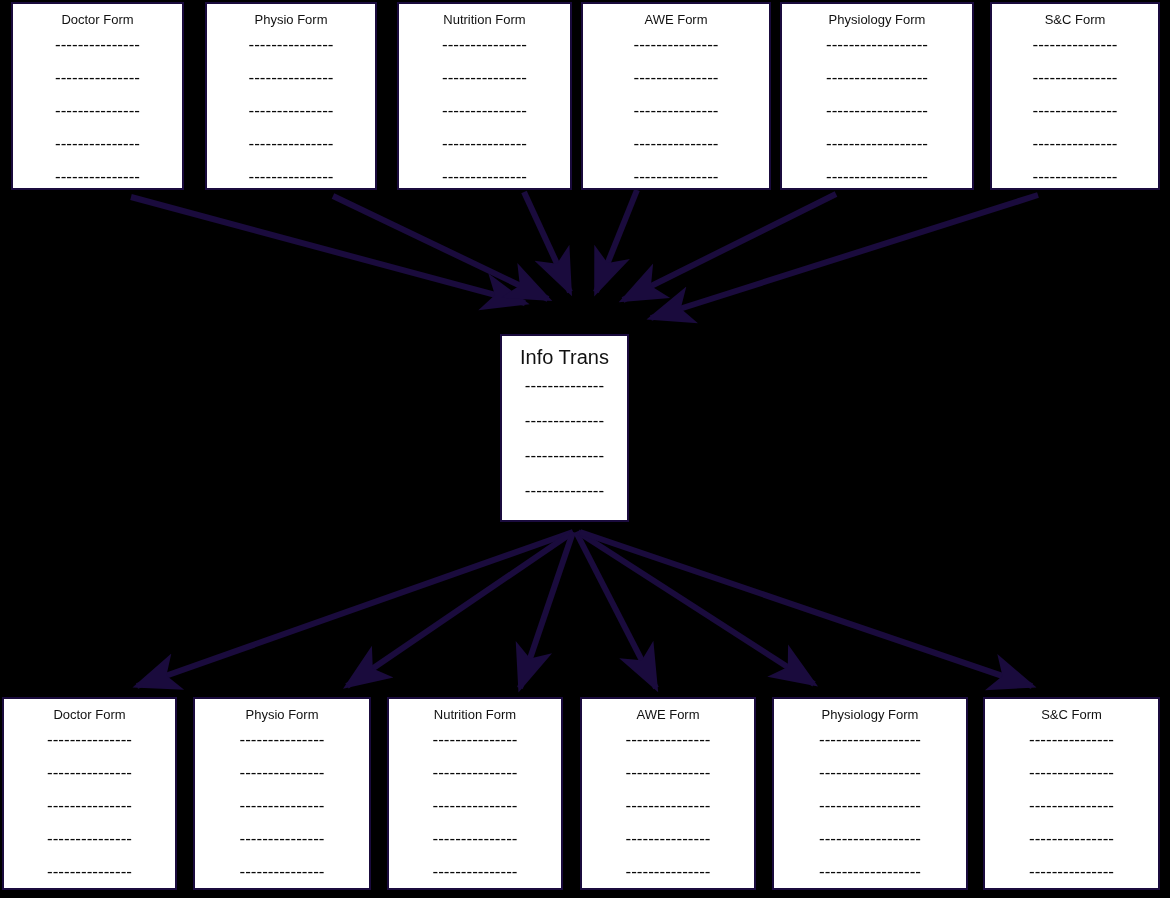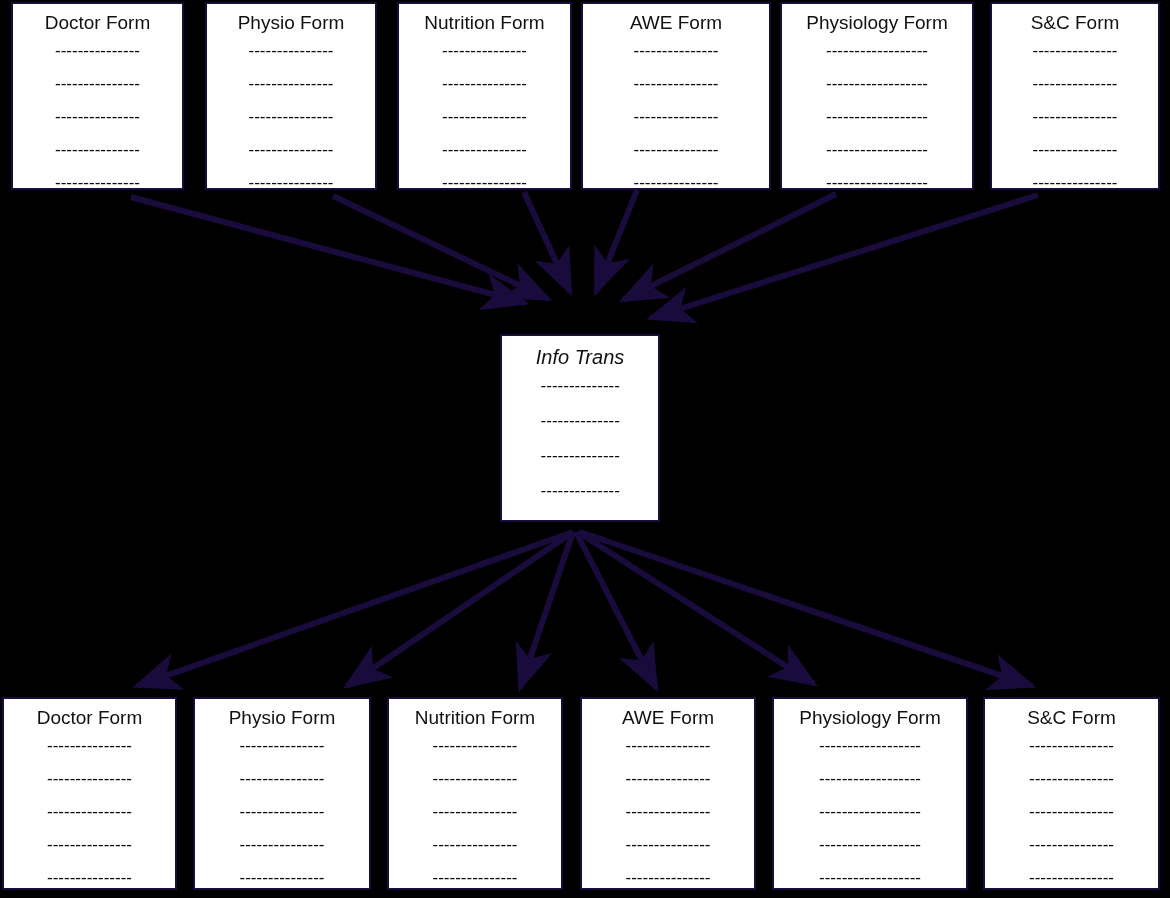--- a/index.html
+++ b/index.html
@@ -32,21 +32,21 @@
     background: #ffffff;
     border: 2px solid #1a0b3d;
     box-sizing: border-box;
     z-index: 3;
     display: flex;
     flex-direction: column;
     align-items: center;
     overflow: hidden;
   }
   .card-title {
-    font-size: 19px;
+    font-size: 13px;
     color: #111111;
     text-align: center;
     white-space: nowrap;
     line-height: 1;
     margin-top: 9px;
     margin-bottom: 2px;
   }
   .card-lines {
     width: 100%;
     flex: 1;
@@ -171,21 +171,21 @@
         <div class="card-lines">
           <div class="card-line">---------------</div>
           <div class="card-line">---------------</div>
           <div class="card-line">---------------</div>
           <div class="card-line">---------------</div>
           <div class="card-line">---------------</div>
         </div>
       </div>
     </div>
 
-  <div class="center-card" id="center-card" style="left: 500px; top: 334px; width: 160px; height: 188px; font-style: italic;">
+  <div class="center-card" id="center-card" style="left: 500px; top: 334px; width: 129px; height: 188px;">
     <div class="card-title">Info Trans</div>
     <div class="card-lines" id="center-lines">
         <div class="card-line">--------------</div>
         <div class="card-line">--------------</div>
         <div class="card-line">--------------</div>
         <div class="card-line">--------------</div>
         <div class="card-line">--------------</div>
       </div>
   </div>
 

